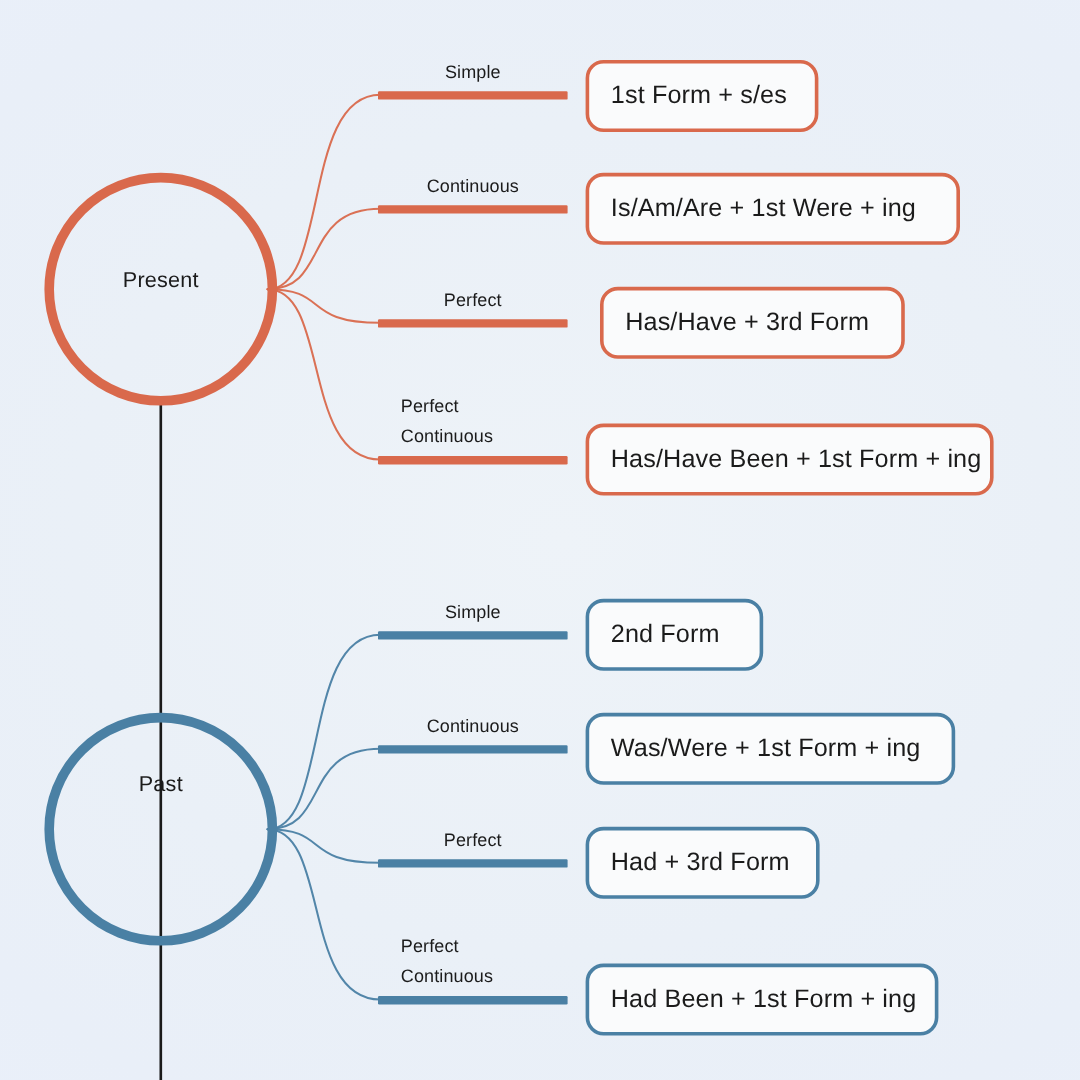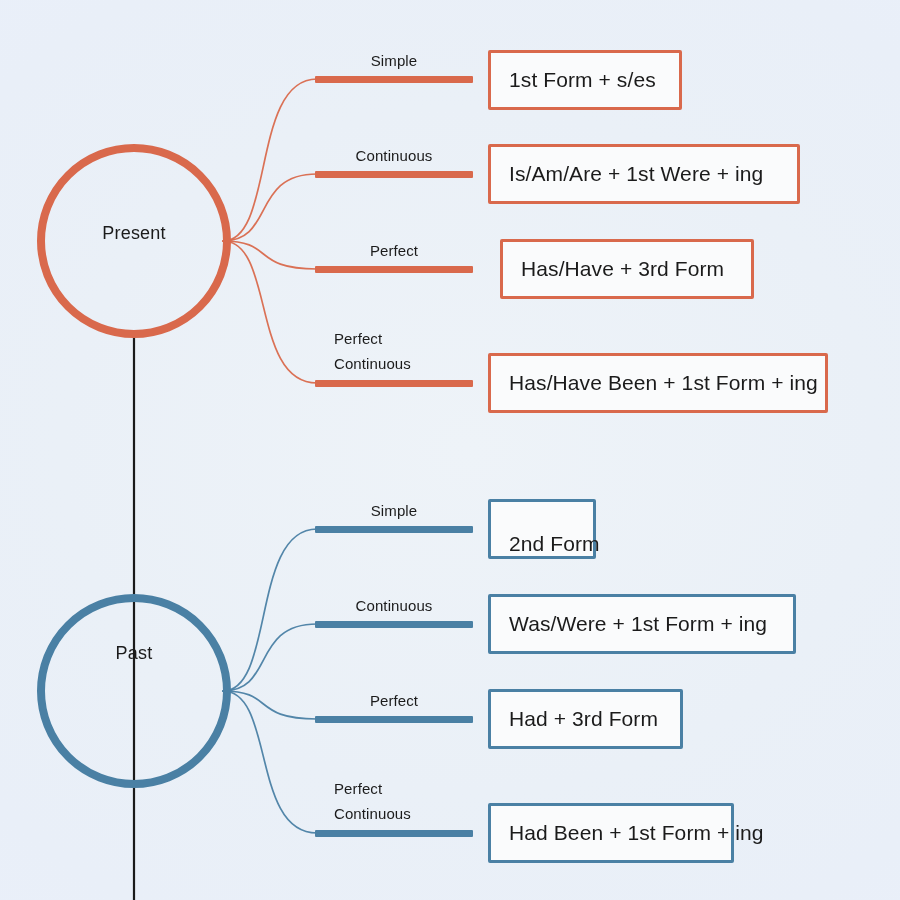--- a/index.html
+++ b/index.html
@@ -46,21 +46,21 @@
   .caption.two-line {
     text-align: left;
   }
   
   .formula-box {
     position: absolute;
     box-sizing: border-box;
     background: #fafbfc;
     border-style: solid;
     border-width: 3px;
-    border-radius: 2px;
+    border-radius: 15px;
     display: flex;
     align-items: center;
     padding-left: 18px;
   }
   .formula-text {
     color: #1b1b1b;
     font-size: 21px;
     line-height: 24px;
     letter-spacing: 0.1px;
     white-space: nowrap;
@@ -115,34 +115,34 @@
       </div>
       <div class="bar" style="left: 315px; top: 380px; width: 158px; background: rgb(217, 105, 76);"></div>
       <div class="caption two-line" style="left: 334px; top: 326px; width: 158px;">Perfect
 Continuous</div>
       <div class="formula-box" style="left: 488px; top: 353px; width: 340px; height: 60px; border-color: rgb(217, 105, 76);">
         <span class="formula-text">Has/Have Been + 1st Form + ing</span>
       </div>
       <div class="node-label" style="left: 34px; top: 643px;">Past</div>
       <div class="bar" style="left: 315px; top: 526px; width: 158px; background: rgb(74, 128, 164);"></div>
       <div class="caption" style="left: 315px; top: 498px; width: 158px;">Simple</div>
-      <div class="formula-box" style="left: 488px; top: 499px; width: 108px; height: 60px; border-color: rgb(74, 128, 164); align-items: flex-end;">
+      <div class="formula-box" style="left: 488px; top: 499px; width: 148px; height: 60px; border-color: rgb(74, 128, 164);">
         <span class="formula-text">2nd Form</span>
       </div>
       <div class="bar" style="left: 315px; top: 621px; width: 158px; background: rgb(74, 128, 164);"></div>
       <div class="caption" style="left: 315px; top: 593px; width: 158px;">Continuous</div>
       <div class="formula-box" style="left: 488px; top: 594px; width: 308px; height: 60px; border-color: rgb(74, 128, 164);">
         <span class="formula-text">Was/Were + 1st Form + ing</span>
       </div>
       <div class="bar" style="left: 315px; top: 716px; width: 158px; background: rgb(74, 128, 164);"></div>
       <div class="caption" style="left: 315px; top: 688px; width: 158px;">Perfect</div>
       <div class="formula-box" style="left: 488px; top: 689px; width: 195px; height: 60px; border-color: rgb(74, 128, 164); text-align: right;">
         <span class="formula-text">Had + 3rd Form</span>
       </div>
       <div class="bar" style="left: 315px; top: 830px; width: 158px; background: rgb(74, 128, 164);"></div>
       <div class="caption two-line" style="left: 334px; top: 776px; width: 158px;">Perfect
 Continuous</div>
-      <div class="formula-box" style="left: 488px; top: 803px; width: 246px; height: 60px; border-color: rgb(74, 128, 164);">
+      <div class="formula-box" style="left: 488px; top: 803px; width: 294px; height: 60px; border-color: rgb(74, 128, 164);">
         <span class="formula-text">Had Been + 1st Form + ing</span>
       </div>
     </div>
 
 </div>
 
 </body></html>

